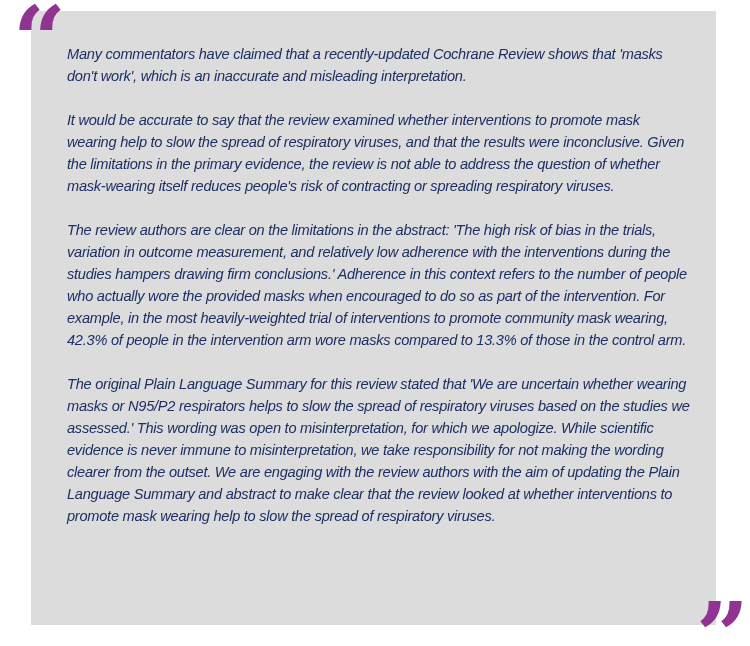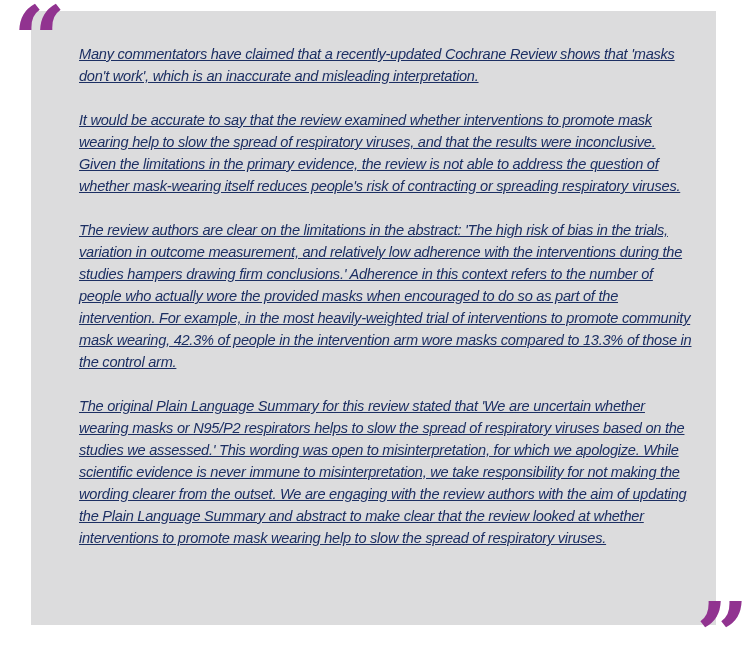--- a/index.html
+++ b/index.html
@@ -27,22 +27,21 @@
       left: 63px;
       top: 43px;
       width: 630px;
       color: #1c2f63;
       font-style: italic;
       font-size: 14.6px;
       line-height: 22px;
       letter-spacing: -0.25px;
     }
     .quote-text p {
-      margin: 0 0 22px 16px;
-      text-decoration: underline;
+      margin: 0 0 22px 4px;
     }
     .quote-mark {
       position: absolute;
       color: #913390;
       font-family: "DejaVu Serif", "Liberation Serif", serif;
       font-weight: bold;
       font-size: 92px;
       line-height: 1;
     }
     .quote-open {

